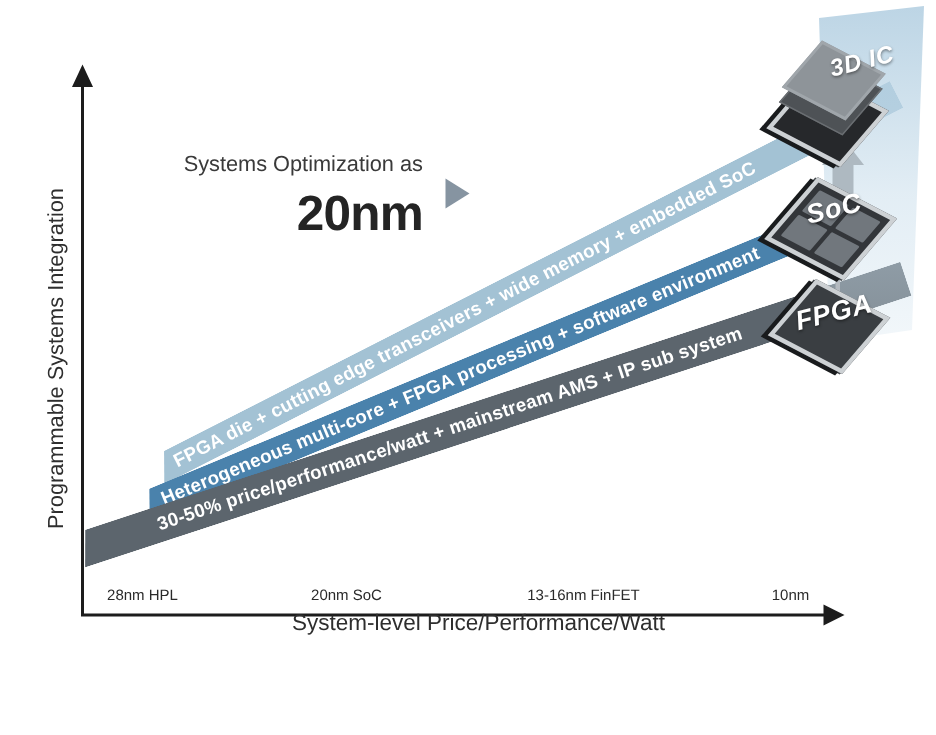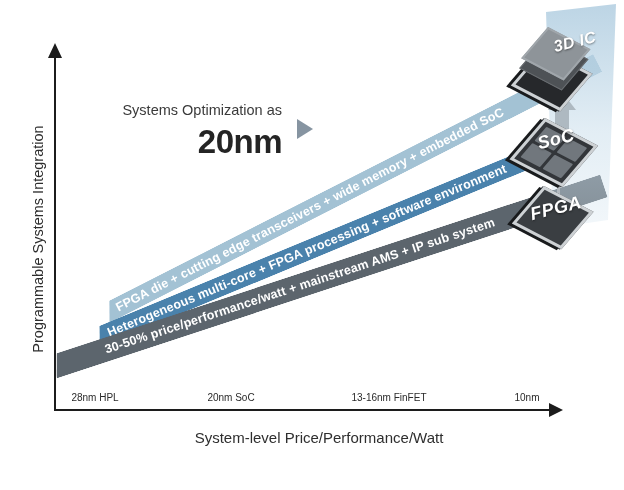--- a/index.html
+++ b/index.html
@@ -10,21 +10,21 @@
   .yaxis-line{position:absolute;left:54px;top:56px;width:2px;height:354px;background:#1c1c1c;}
   .yaxis-head{position:absolute;left:48px;top:43px;width:0;height:0;
               border-left:7px solid transparent;border-right:7px solid transparent;
               border-bottom:15px solid #1c1c1c;}
   .xaxis-line{position:absolute;left:54px;top:409px;width:497px;height:2px;background:#1c1c1c;}
   .xaxis-head{position:absolute;left:549px;top:403px;width:0;height:0;
               border-top:7px solid transparent;border-bottom:7px solid transparent;
               border-left:14px solid #1c1c1c;}
   .ylabel{position:absolute;left:-93px;top:231px;width:262px;height:16px;
           transform:rotate(-90deg);text-align:center;font-size:14.5px;color:#2e2e2e;}
-  .xlabel{position:absolute;left:319px;top:429px;transform:translateX(-50%);
+  .xlabel{position:absolute;left:319px;top:407px;transform:translateX(-50%);
           font-size:15px;color:#2e2e2e;white-space:nowrap;}
   .tick{position:absolute;top:392px;transform:translateX(-50%);font-size:10px;color:#2a2a2a;white-space:nowrap;}
   .tick.t0{left:95px;} .tick.t1{left:231px;} .tick.t2{left:389px;} .tick.t3{left:527px;}
 
   
   .header{position:absolute;left:99px;top:103px;width:183px;text-align:right;color:#3a3a3a;}
   .header .l{font-size:14.5px;line-height:15px;}
   .header .node{font-size:33px;font-weight:bold;color:#242424;letter-spacing:-0.5px;margin-top:5px;}
   .pointer{position:absolute;left:297px;top:119px;width:0;height:0;
            border-top:10px solid transparent;border-bottom:10px solid transparent;

